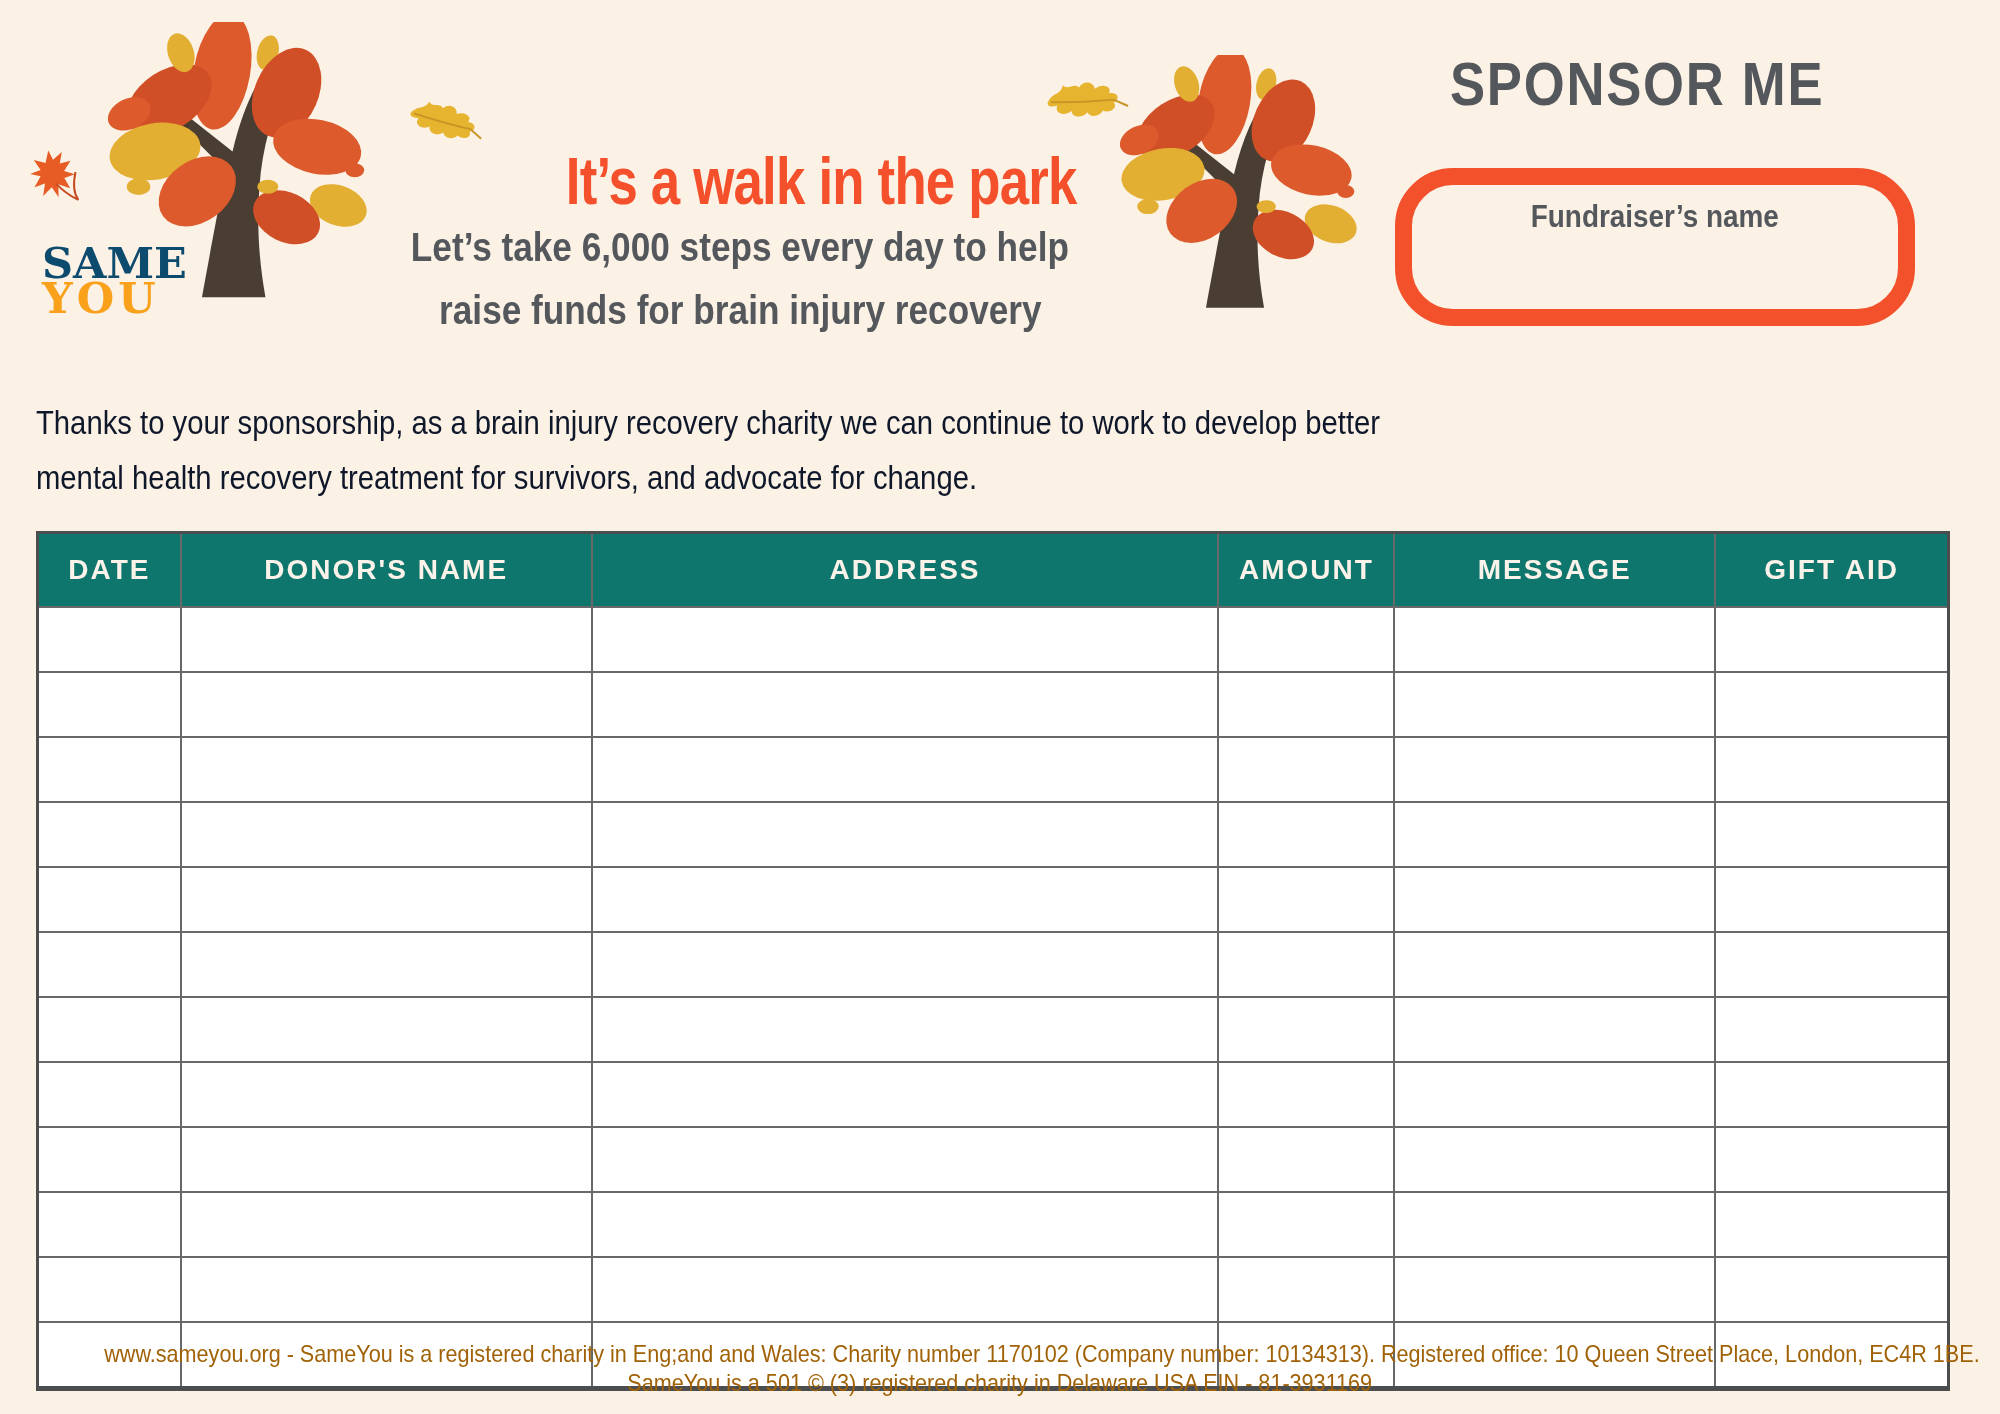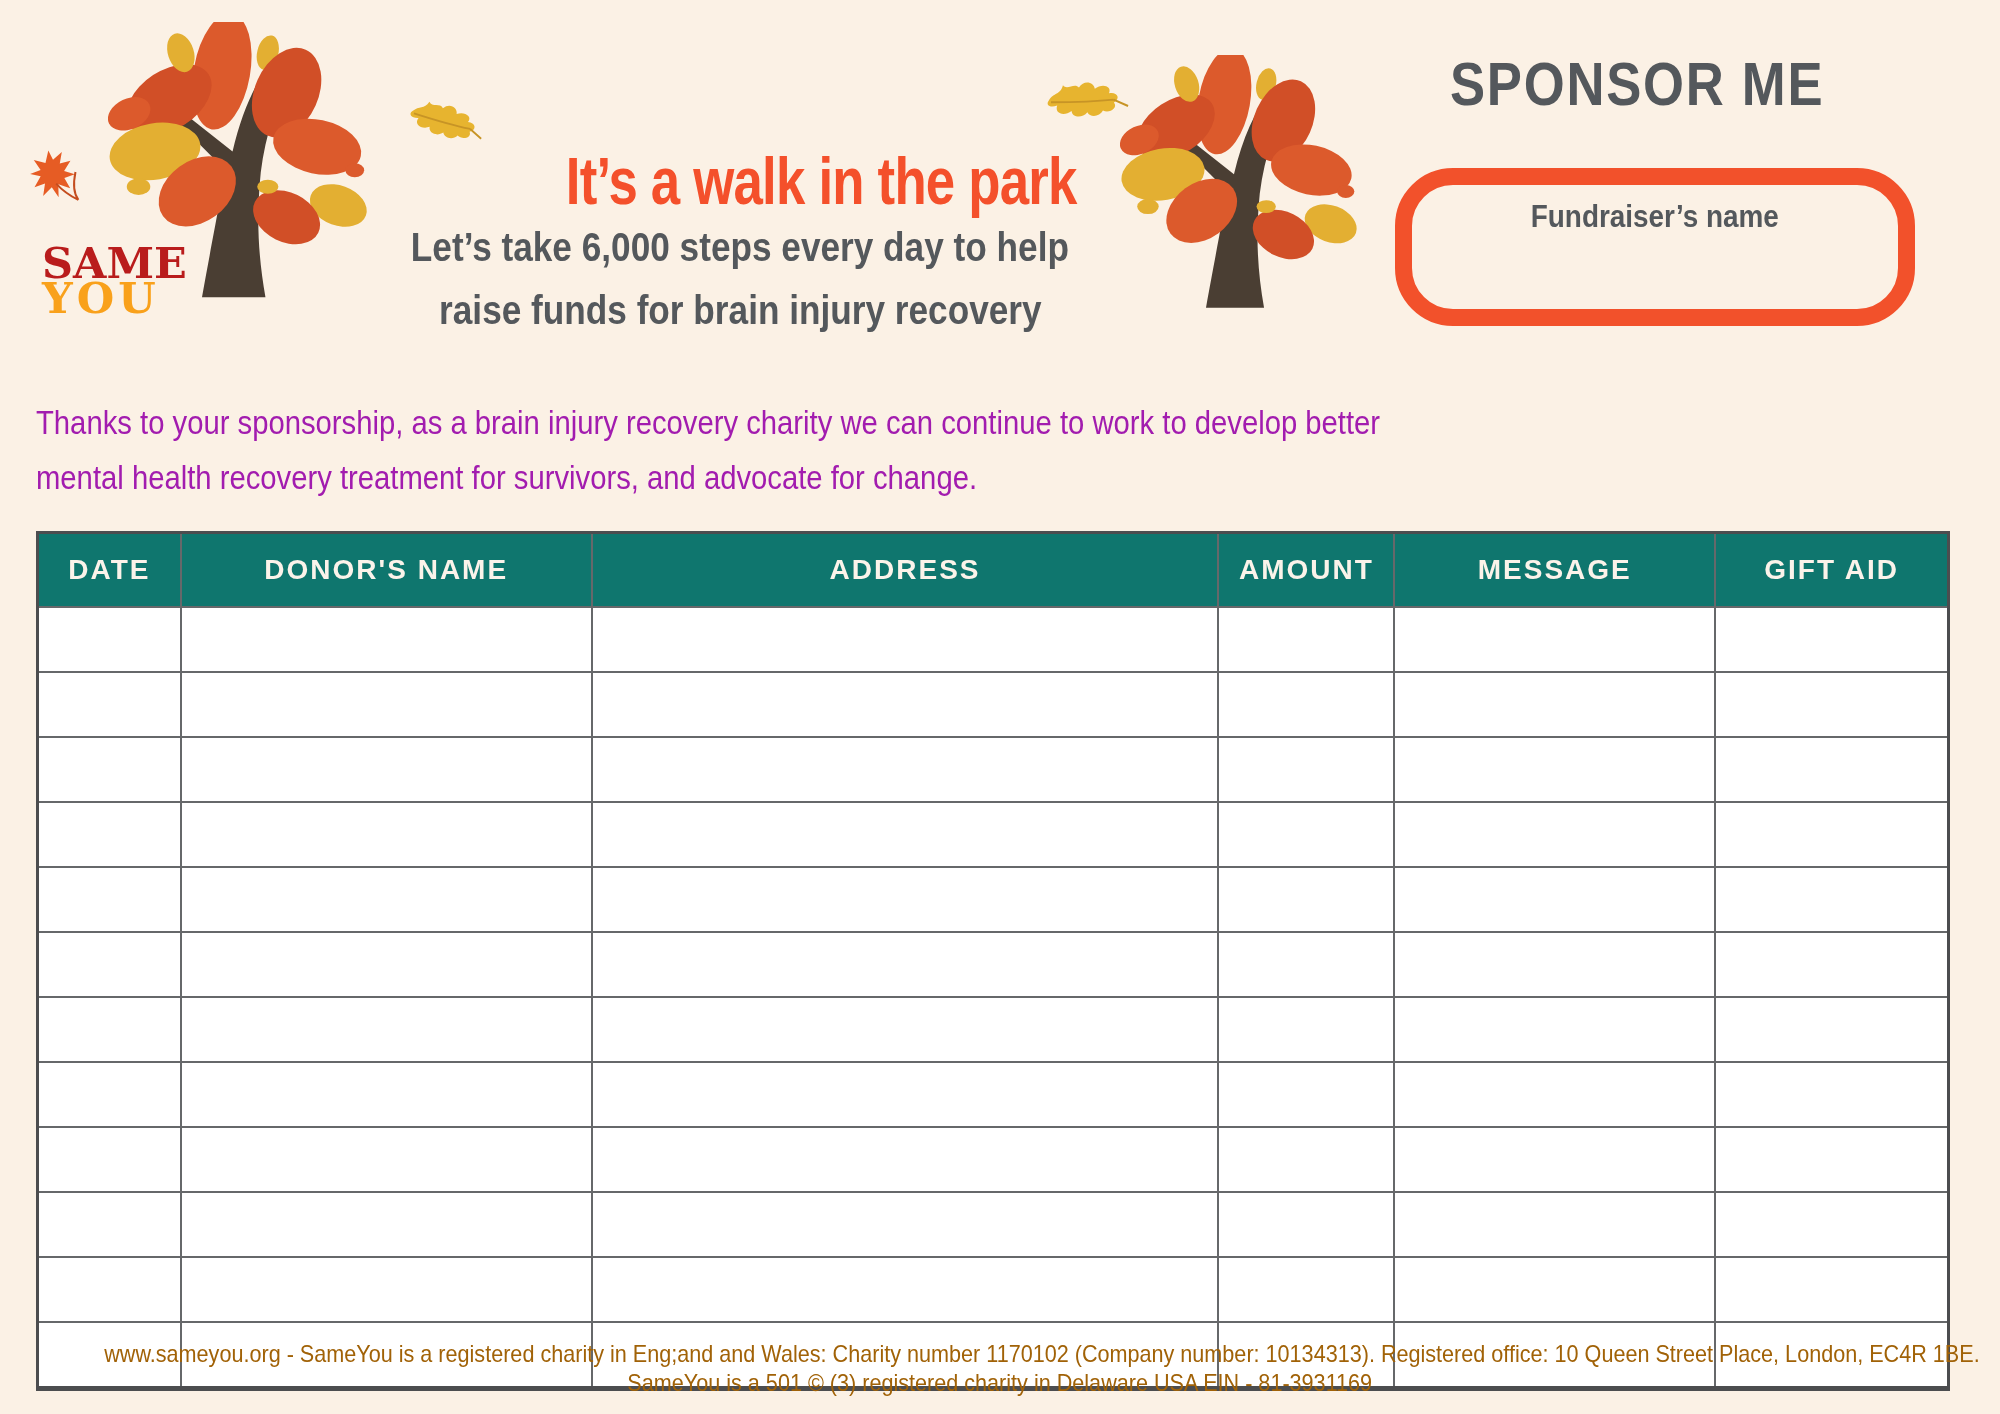--- a/index.html
+++ b/index.html
@@ -12,21 +12,21 @@
 
   
   .tree-left{left:108px;top:22px;width:282px;height:280px;}
   .tree-right{left:1120px;top:55px;width:258px;height:258px;}
   .maple-leaf{left:28px;top:146px;width:50px;height:62px;transform:rotate(-10deg);}
   .oak-leaf-1{left:406px;top:78px;width:82px;height:66px;transform:rotate(12deg);}
   .oak-leaf-2{left:1040px;top:58px;width:88px;height:62px;transform:rotate(-6deg);}
 
   
   .logo{left:42px;top:246px;line-height:35px;font-family:"DejaVu Serif",serif;font-weight:700;}
-  .logo .l1{display:block;font-size:43px;color:#b91c1c;letter-spacing:0px;}
+  .logo .l1{display:block;font-size:43px;color:#0c4a6e;letter-spacing:0px;}
   .logo .l2{display:block;font-size:43px;color:#F9A11B;letter-spacing:4px;}
 
   
   .title-block{left:340px;top:146px;width:800px;text-align:right;}
   .walk-title{font-size:66px;font-weight:700;color:#F4502B;letter-spacing:-1px;
     transform:scaleX(0.8);white-space:nowrap;line-height:70px;}
   .subtitle{left:340px;top:220px;width:800px;text-align:center;}
   .subtitle div{line-height:55px;white-space:nowrap;}
   .subtitle span{font-size:40px;font-weight:700;color:#54585C;transform:scaleX(0.88);
     display:inline-block;white-space:nowrap;}
@@ -38,21 +38,21 @@
   .fundraiser-box{
     left:1395px;top:168px;width:520px;height:158px;box-sizing:border-box;
     border:17px solid #F2512B;border-radius:58px;text-align:center;
   }
   .fundraiser-label{margin-top:14px;}
   .fundraiser-label span{font-size:31px;font-weight:700;color:#54585C;
     transform:scaleX(0.9);white-space:nowrap;}
   .fundraiser-value{height:60px;font-size:30px;color:#54585C;}
 
   
-  .intro{left:36px;top:398px;width:1930px;color:#a21caf;}
+  .intro{left:36px;top:398px;width:1930px;color:#0f172a;}
   .intro div{line-height:48px;white-space:nowrap;}
   .intro span{display:inline-block;transform:scaleX(0.86);transform-origin:left center;
     font-size:34px;white-space:nowrap;}
 
   
   .sponsor-table{left:36px;top:531px;width:1914px;}
   table{border-collapse:collapse;width:100%;table-layout:fixed;}
   table{border:3px solid #4C4D4F;border-bottom-width:5px;}
   th,td{border:2px solid #66686A;}
   th{

